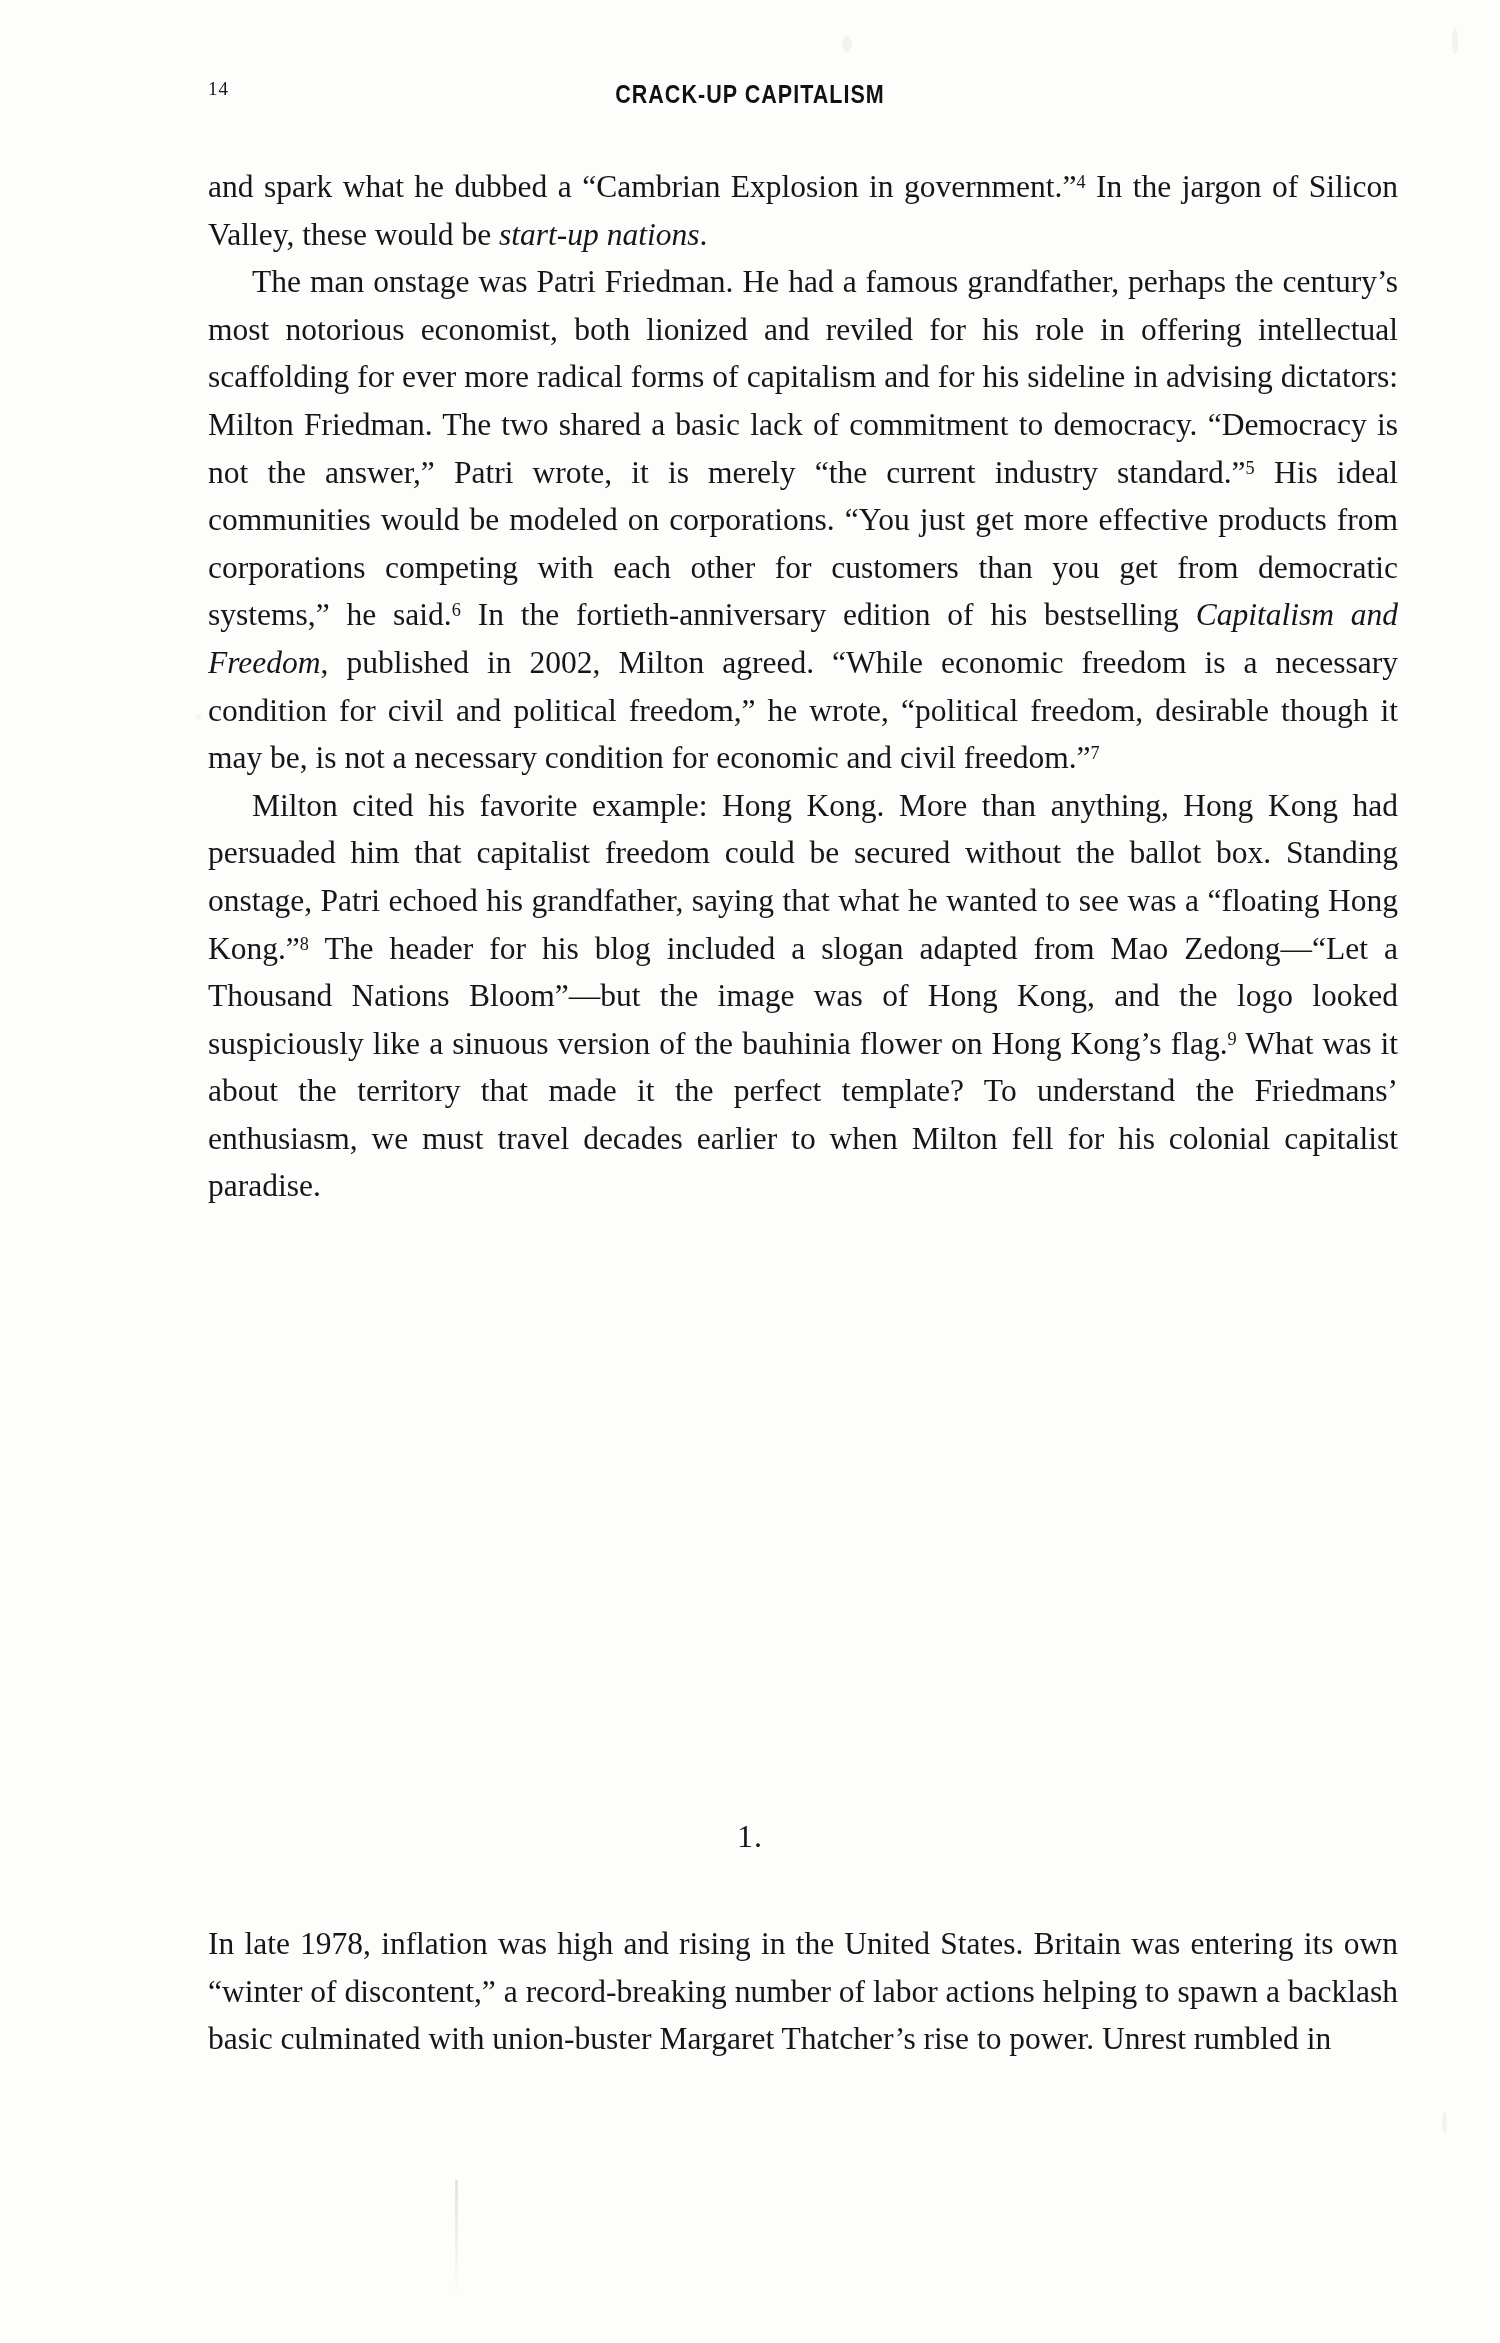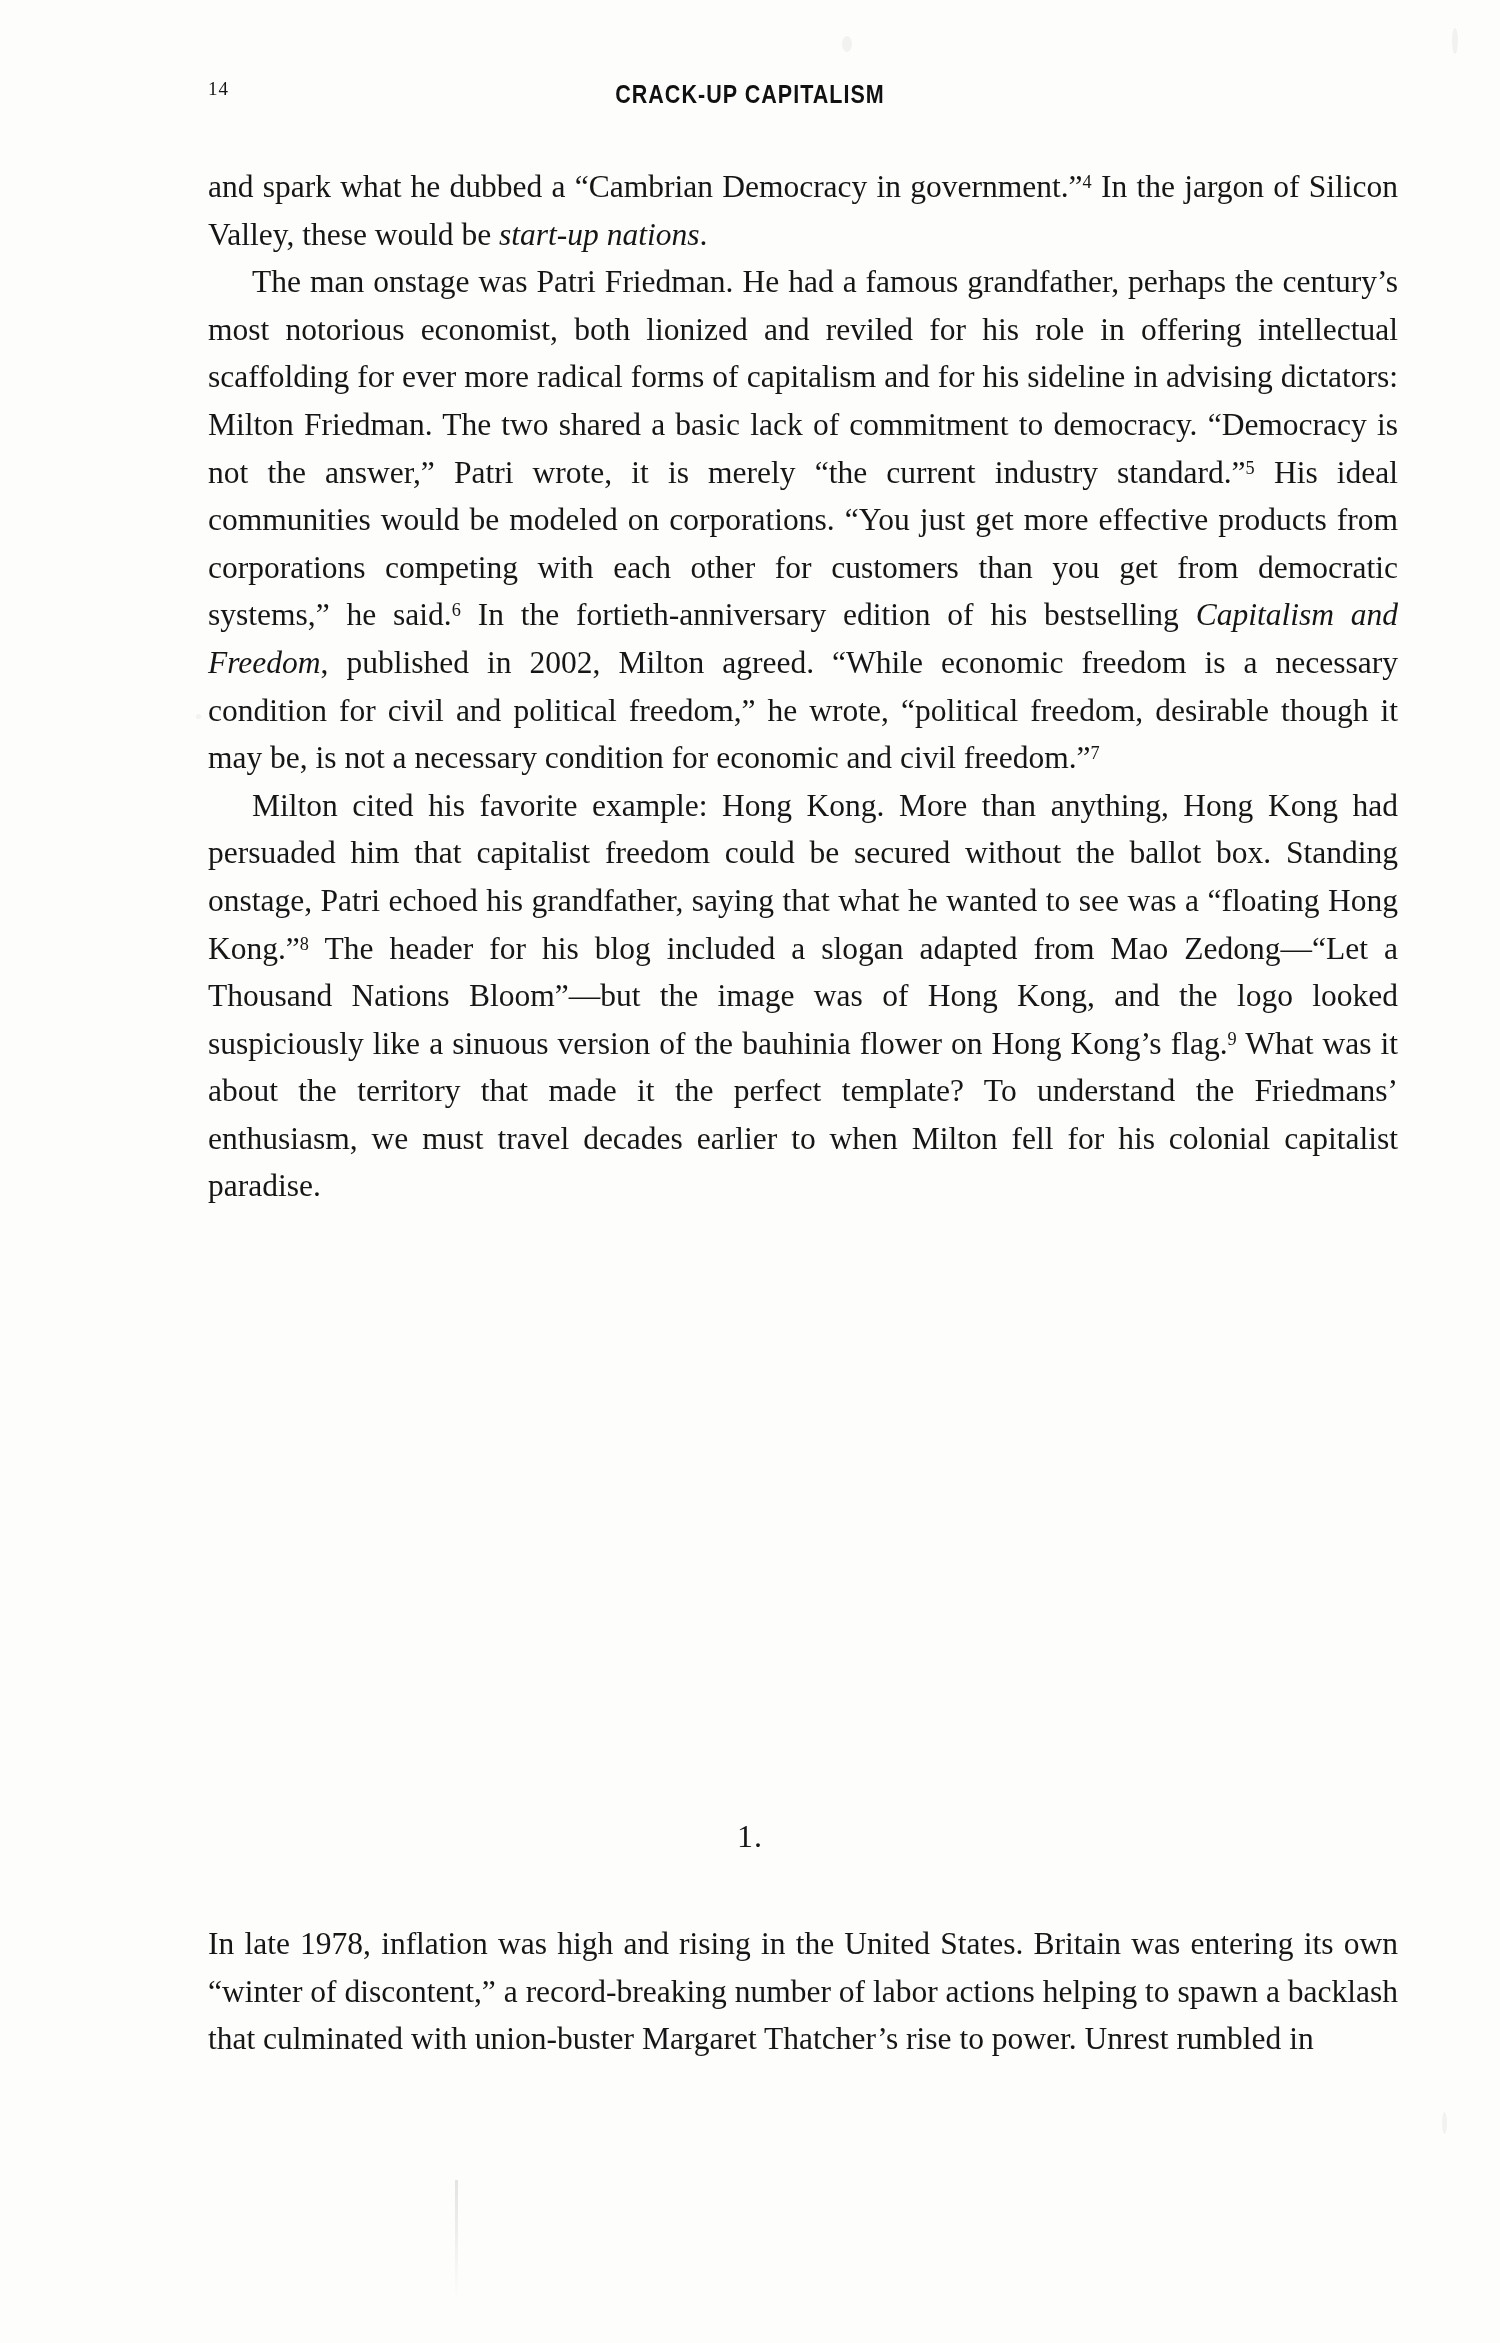--- a/index.html
+++ b/index.html
@@ -135,27 +135,27 @@
   <div class="scan-speck" style="left:1442px; top:2112px; width:5px; height:22px;"></div>
   <div class="spine-shadow"></div>
 
   <div class="header">
     <div class="folio">14</div>
     <div class="running-head">CRACK-UP CAPITALISM</div>
   </div>
 
   <div class="textblock">
 
-    <p class="body noindent"><span>and spark what he dubbed a “Cambrian Democracy in government.”</span><sup>4</sup><span> In the jargon of Silicon Valley, these would be </span><em>start-up nations</em><span>.</span></p>
+    <p class="body noindent"><span>and spark what he dubbed a “Cambrian Explosion in government.”</span><sup>4</sup><span> In the jargon of Silicon Valley, these would be </span><em>start-up nations</em><span>.</span></p>
 
     <p class="body indent"><span>The man onstage was Patri Friedman. He had a famous grandfather, perhaps the century’s most notorious economist, both lionized and reviled for his role in offering intellectual scaffolding for ever more radical forms of capitalism and for his sideline in advising dictators: Milton Friedman. The two shared a basic lack of commitment to democracy. “Democracy is not the answer,” Patri wrote, it is merely “the current industry standard.”</span><sup>5</sup><span> His ideal communities would be modeled on corporations. “You just get more effective products from corporations competing with each other for customers than you get from democratic systems,” he said.</span><sup>6</sup><span> In the fortieth-anniversary edition of his bestselling </span><em>Capitalism and Freedom</em><span>, published in 2002, Milton agreed. “While economic freedom is a necessary condition for civil and political freedom,” he wrote, “political freedom, desirable though it may be, is not a necessary condition for economic and civil freedom.”</span><sup>7</sup></p>
 
     <p class="body indent"><span>Milton cited his favorite example: Hong Kong. More than anything, Hong Kong had persuaded him that capitalist freedom could be secured without the ballot box. Standing onstage, Patri echoed his grandfather, saying that what he wanted to see was a “floating Hong Kong.”</span><sup>8</sup><span> The header for his blog included a slogan adapted from Mao Zedong—“Let a Thousand Nations Bloom”—but the image was of Hong Kong, and the logo looked suspiciously like a sinuous version of the bauhinia flower on Hong Kong’s flag.</span><sup>9</sup><span> What was it about the territory that made it the perfect template? To understand the Friedmans’ enthusiasm, we must travel decades earlier to when Milton fell for his colonial capitalist paradise.</span></p>
 
   </div>
 
   <div class="section-mark">1.</div>
 
   <div class="lower-block">
-    <p class="body noindent">In late 1978, inflation was high and rising in the United States. Britain was entering its own “winter of discontent,” a record-breaking number of labor actions helping to spawn a backlash that culminated with union-buster Margaret Thatcher’s rise to power. Unrest rumbled in</p>
+    <p class="body noindent">In late 1978, inflation was high and rising in the United States. Britain was entering its own “winter of discontent,” a record-breaking number of labor actions helping to spawn a backlash basic culminated with union-buster Margaret Thatcher’s rise to power. Unrest rumbled in</p>
   </div>
 
 </div>
 
 </body></html>

